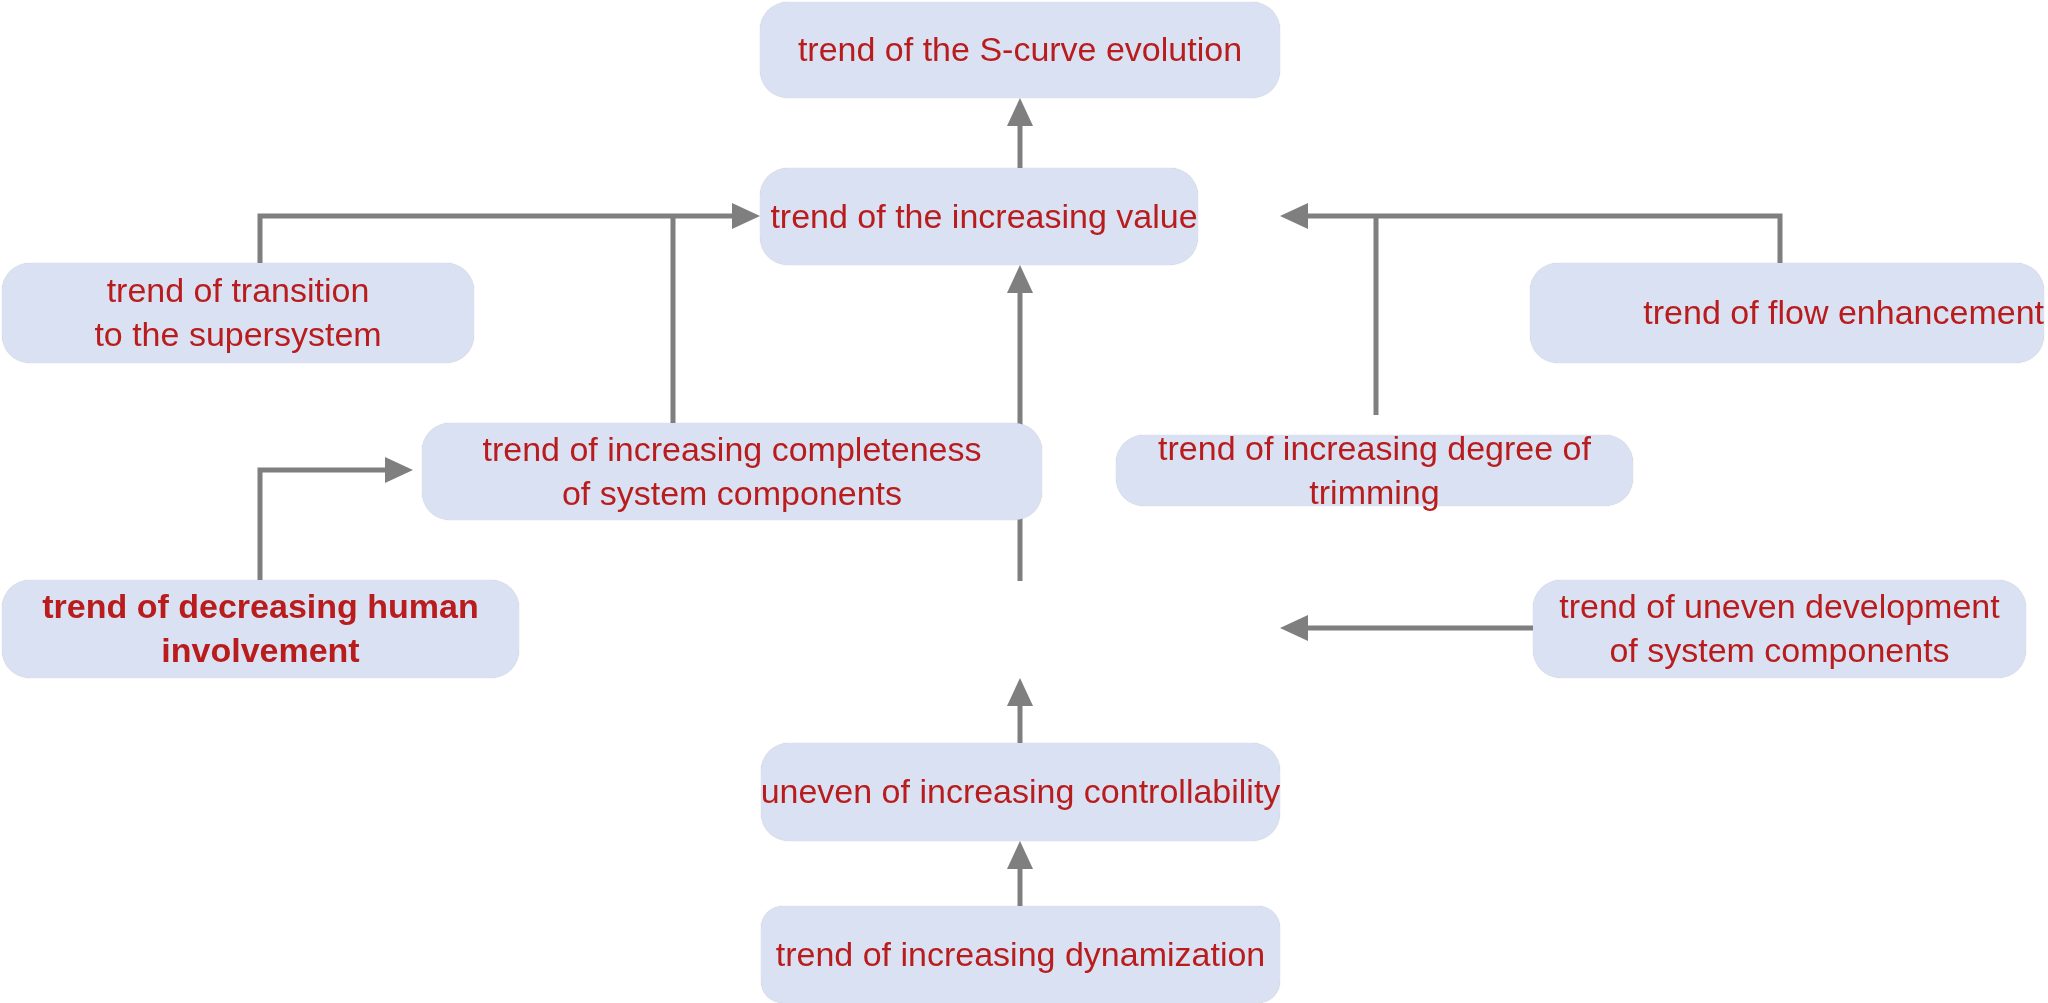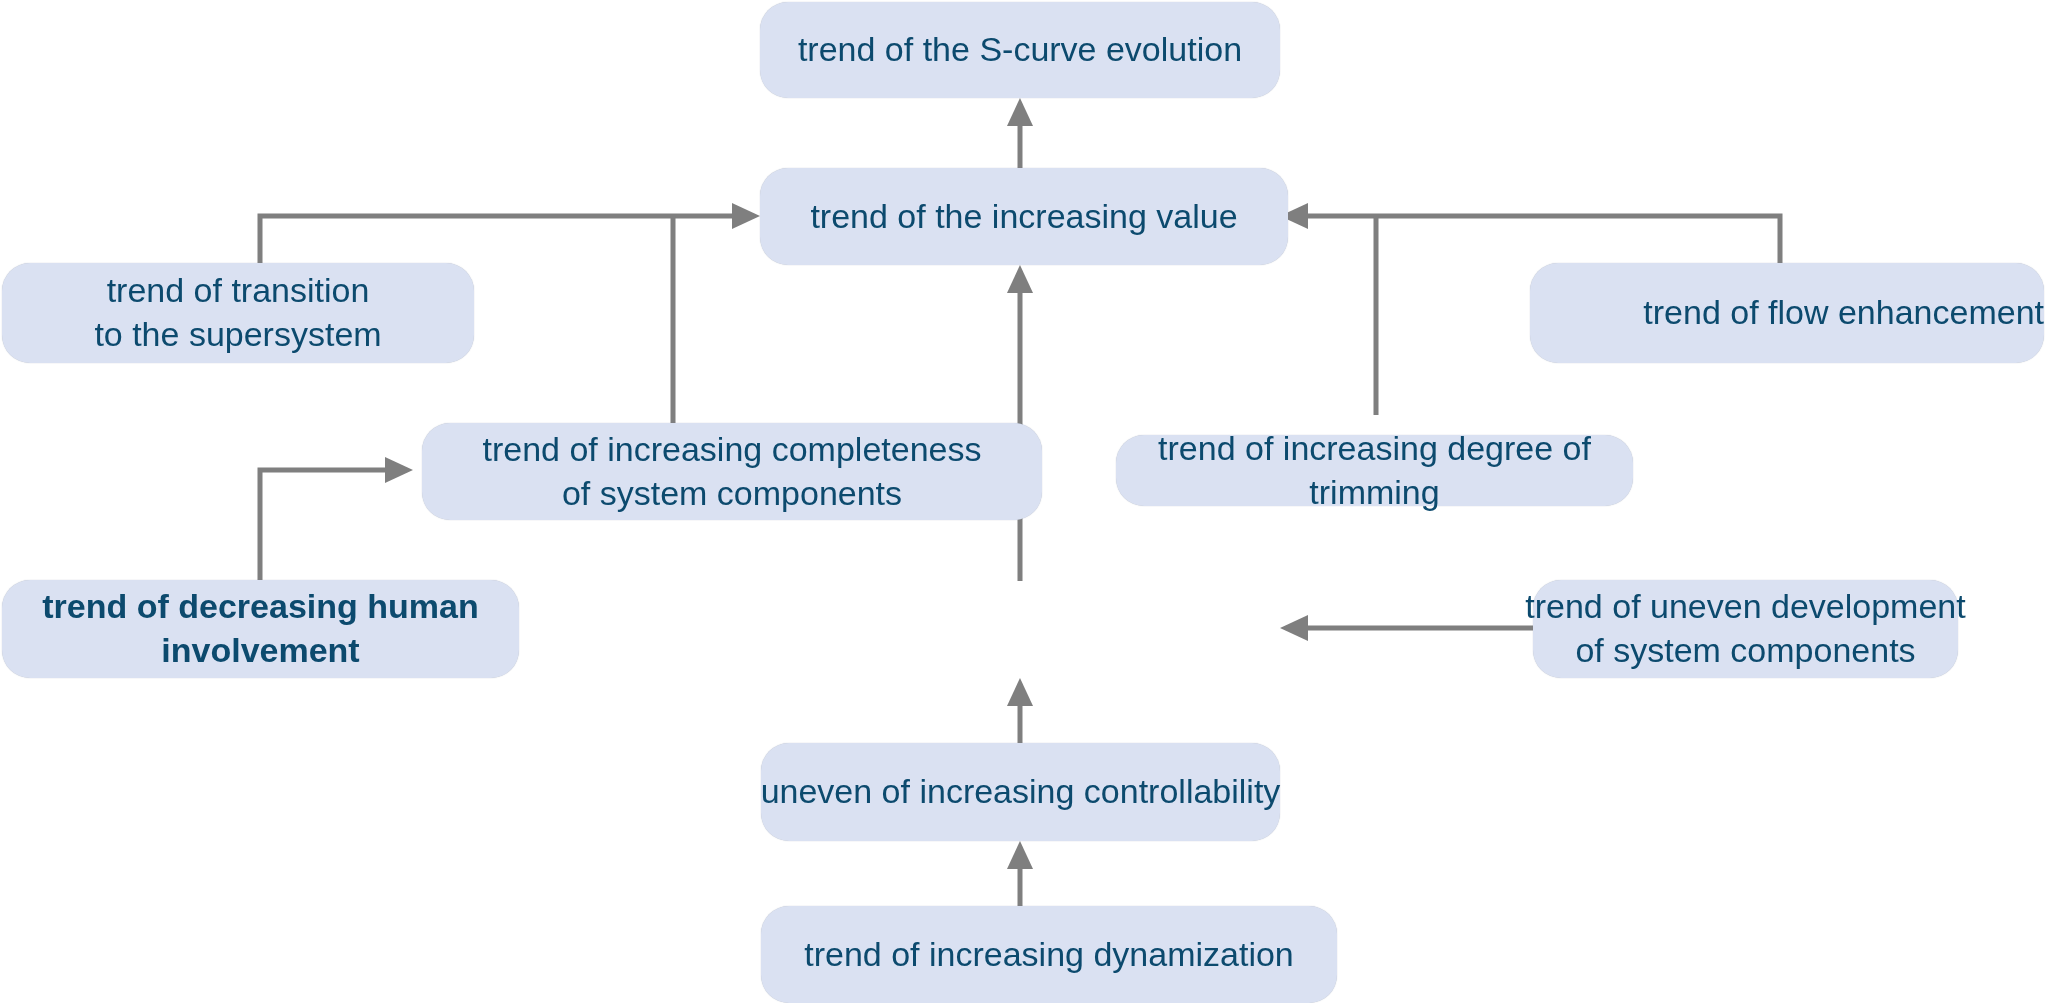--- a/index.html
+++ b/index.html
@@ -33,39 +33,39 @@
     stroke: none;
   }
   .node {
     position: absolute;
     background: #dae1f2;
     border-radius: 28px;
     display: flex;
     align-items: center;
     justify-content: center;
     text-align: center;
-    color: #0c4a6e;
+    color: #b91c1c;
     font-size: 34px;
     line-height: 1.28;
     box-shadow: 0 0 1px rgba(120,130,150,0.6);
   }
   .node .lbl {
     white-space: pre;
   }
   .n-scurve   { left: 760px;  top: 2px;   width: 520px; height: 96px; }
-  .n-value    { left: 760px;  top: 168px; width: 528px; height: 97px; }
+  .n-value    { left: 760px;  top: 168px; width: 428px; height: 97px; padding-left: 10px; }
   .n-super    { left: 2px;    top: 263px; width: 472px; height: 100px; }
   .n-flow     { left: 1530px; top: 263px; width: 514px; height: 100px; justify-content: flex-end; }
   .n-complete { left: 422px;  top: 423px; width: 620px; height: 97px; }
   .n-trim     { left: 1116px; top: 435px; width: 517px; height: 71px; }
   .n-human    { left: 2px;    top: 580px; width: 517px; height: 98px; font-weight: bold; }
   .n-coord    { left: 760px;  top: 579px; width: 520px; height: 99px; }
-  .n-uneven   { left: 1533px; top: 580px; width: 425px; height: 98px; }
+  .n-uneven   { left: 1533px; top: 580px; width: 493px; height: 98px; }
   .n-control  { left: 761px;  top: 743px; width: 519px; height: 98px; }
-  .n-dynam    { left: 761px;  top: 906px; width: 576px; height: 97px; }
+  .n-dynam    { left: 761px;  top: 906px; width: 519px; height: 97px; border-radius: 22px; }
 </style>
 </head>
 <body>
 
 <div class="canvas">
 
   <svg class="edges" viewBox="0 0 2048 1003" xmlns="http://www.w3.org/2000/svg">
 
     <g>
       <path class="line" d="M1020 170 V126"></path>

